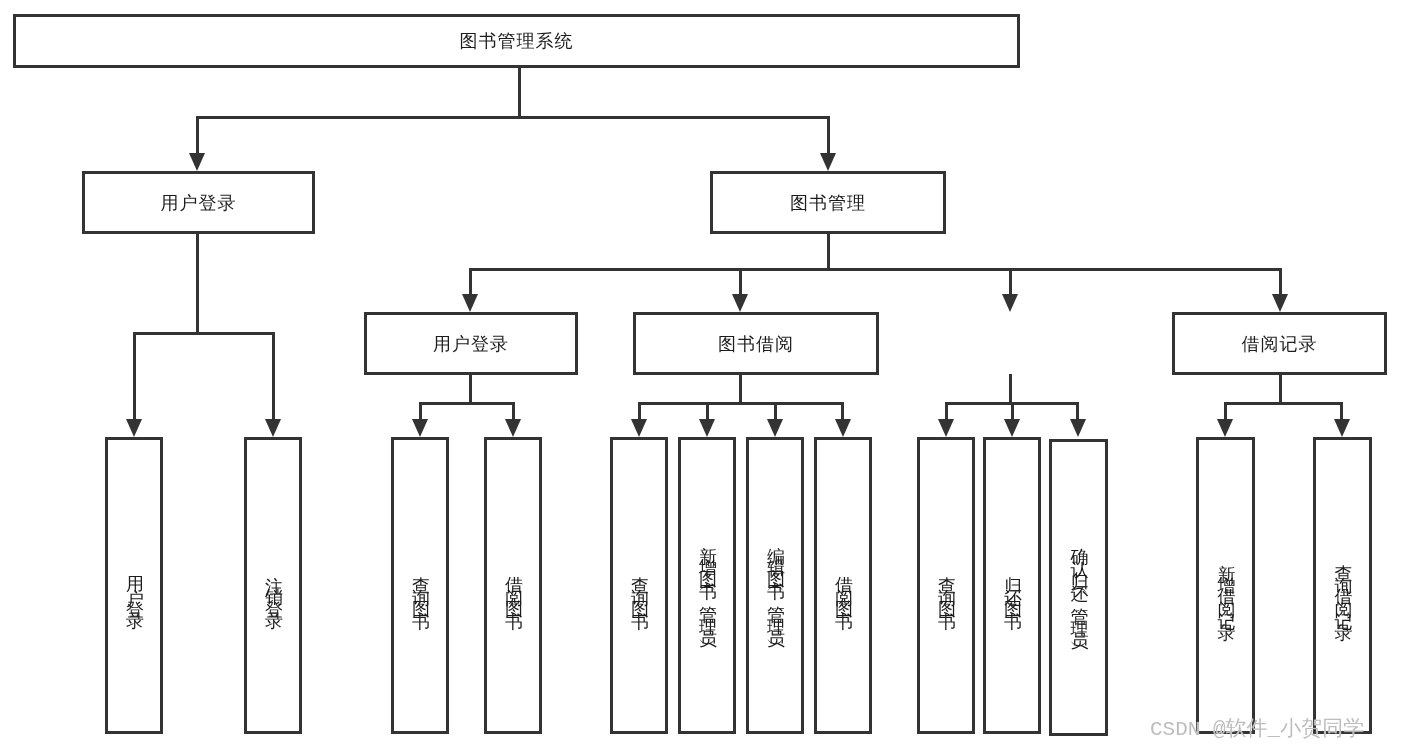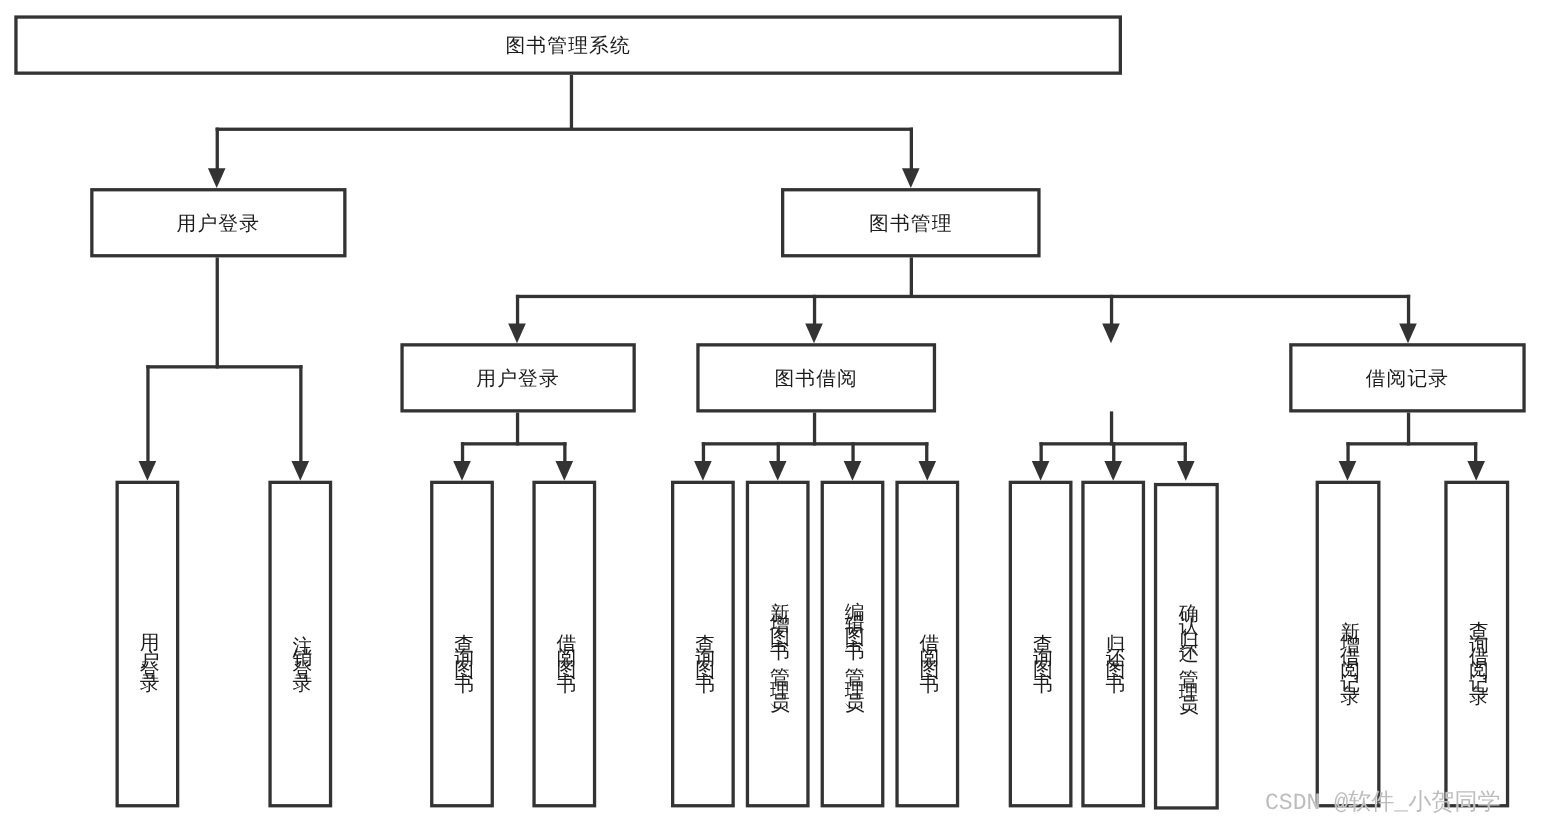--- a/index.html
+++ b/index.html
@@ -100,21 +100,21 @@
   <div class="ln" style="left:1009px; top:268px; width:3px; height:28px;"></div>
   <div class="ln" style="left:1279px; top:268px; width:3px; height:28px;"></div>
   <div class="arrow" style="left:462px; top:294px;"></div>
   <div class="arrow" style="left:732px; top:294px;"></div>
   <div class="arrow" style="left:1002px; top:294px;"></div>
   <div class="arrow" style="left:1272px; top:294px;"></div>
 
   <div class="box" style="left:364px; top:312px; width:214px; height:63px;">
     <span class="hlabel">用户登录</span>
   </div>
-  <div class="box" style="left:633px; top:312px; width:218px; height:63px;">
+  <div class="box" style="left:633px; top:312px; width:246px; height:63px;">
     <span class="hlabel">图书借阅</span>
   </div>
   <div class="box" style="left:1172px; top:312px; width:215px; height:63px;text-align:center;">
     <span class="hlabel">借阅记录</span>
   </div>
 
   <div class="ln" style="left:469px; top:374px; width:3px; height:31px;"></div>
   <div class="ln" style="left:419px; top:402px; width:96px; height:3px;"></div>
   <div class="ln" style="left:419px; top:402px; width:3px; height:20px;"></div>
   <div class="ln" style="left:512px; top:402px; width:3px; height:20px;"></div>

